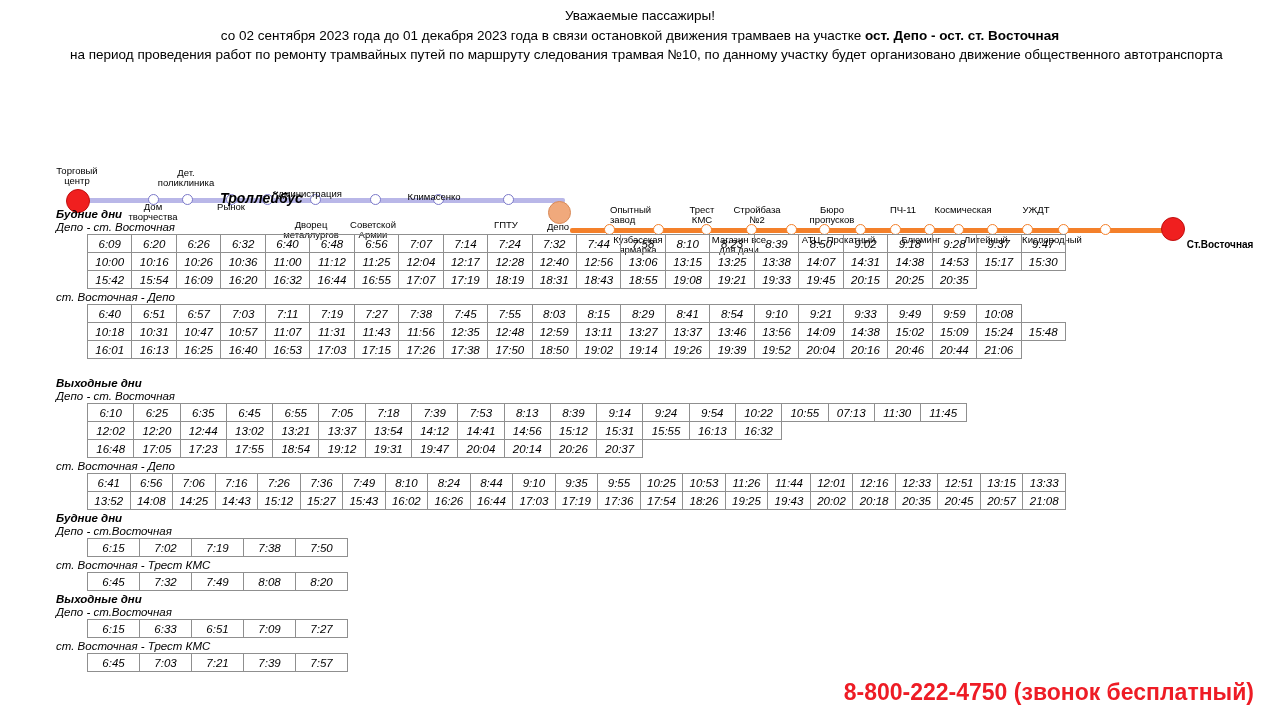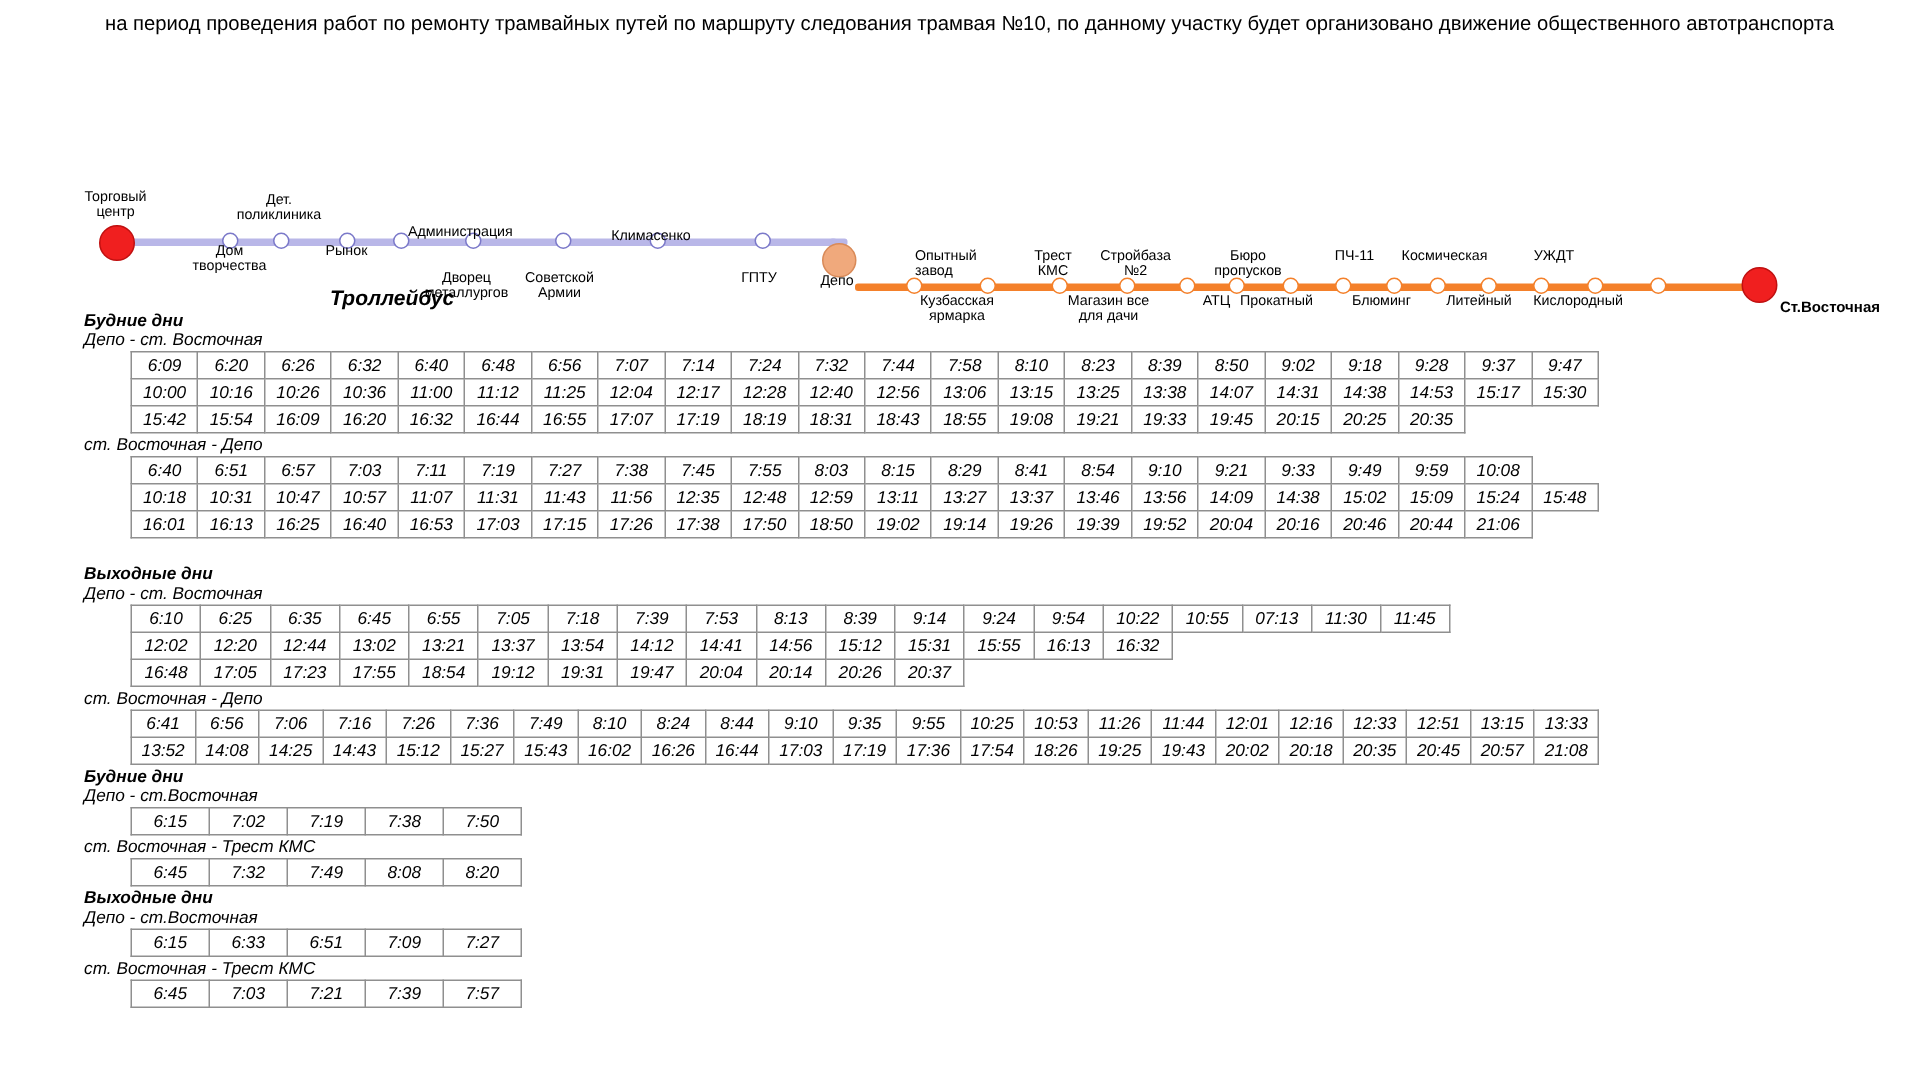--- a/index.html
+++ b/index.html
@@ -136,20 +136,24 @@
     color: #ee1c25;
     font-weight: bold;
     font-size: 23px;
     line-height: 1.35;
   }
 </style>
 </head>
 <body>
 
 <div class="notice">
+  <div class="notice-line-1">Уважаемые пассажиры!</div>
+  <div class="notice-line-2">
+    <span>со 02 сентября 2023 года до 01 декабря 2023 года в связи остановкой  движения трамваев на участке </span><span class="bold">ост. Депо - ост. ст. Восточная</span>
+  </div>
   <div class="notice-line-3">на период проведения работ по ремонту трамвайных путей по маршруту следования трамвая №10, по данному участку будет организовано движение общественного автотранспорта</div>
 </div>
 
 <div class="routemap">
 
   <div class="seg seg-violet" style="left:85px; top:129px; width:480px;"></div>
 
   <div class="seg seg-orange" style="left:570px; top:159px; width:600px;"></div>
 
   <div class="seg seg-violet" style="left:553px; top:129px; width:5px; height:14px;"></div>
@@ -588,13 +592,14 @@
         <td>7:39</td>
         <td>7:57</td>
       </tr>
     </tbody>
       </table>
   </div>
 
 </div>
 
 <div class="hotline">
+  <div>8-800-222-4750 (звонок бесплатный)</div>
 </div>
 
 </body></html>

